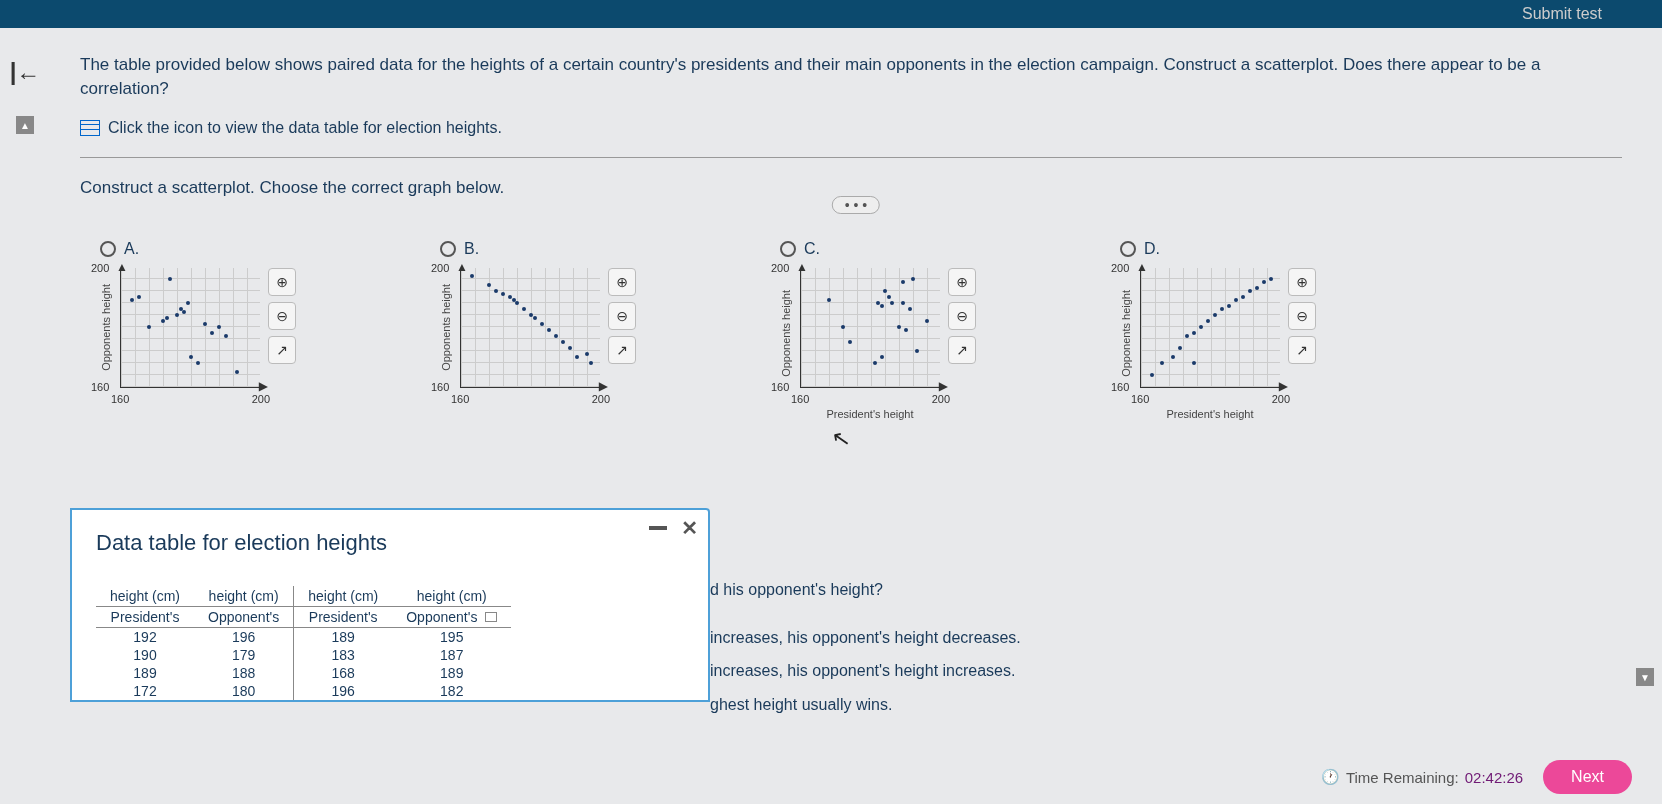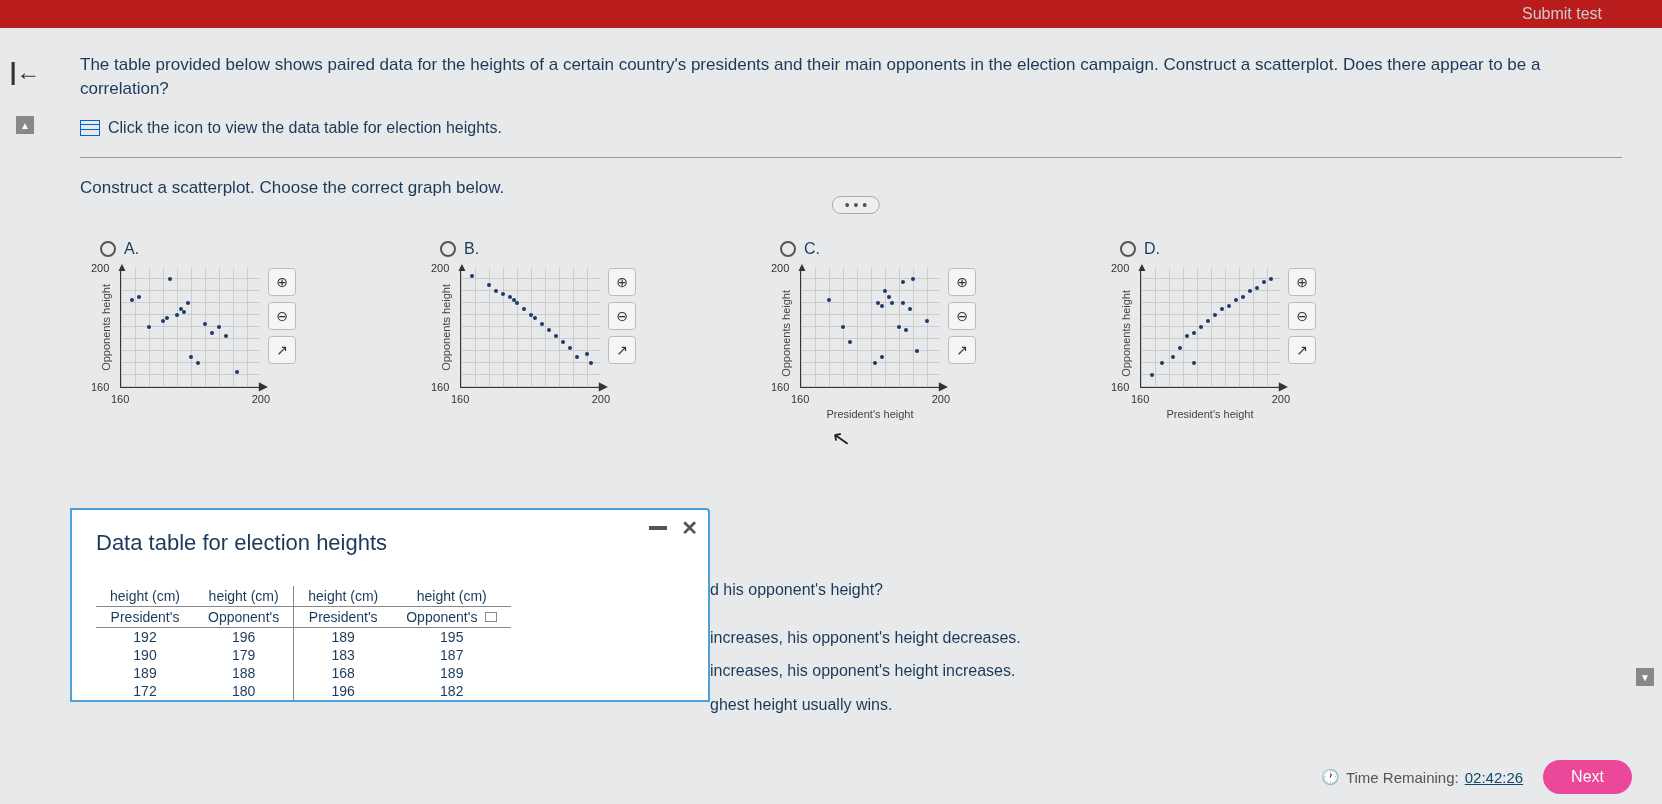--- a/index.html
+++ b/index.html
@@ -5,21 +5,21 @@
   * { box-sizing: border-box; margin: 0; padding: 0; }
   body {
     font-family: Arial, Helvetica, sans-serif;
     background: #e8e9eb;
     width: 1662px;
     height: 804px;
     overflow: hidden;
     position: relative;
   }
   .topbar {
-    background: #b91c1c;
+    background: #0c4a6e;
     color: #ccc;
     height: 28px;
     display: flex;
     justify-content: flex-end;
     align-items: center;
     padding-right: 60px;
     font-size: 16px;
   }
   .main {
     display: flex;
@@ -273,21 +273,21 @@
     align-items: center;
     gap: 20px;
   }
   .timer {
     color: #555;
     font-size: 15px;
     display: flex;
     align-items: center;
     gap: 6px;
   }
-  .timer-val { color: #0c4a6e; text-decoration: underline; }
+  .timer-val { color: #701a75; }
   .next-btn {
     background: #ec4899;
     color: #fff;
     border: none;
     border-radius: 20px;
     padding: 8px 28px;
     font-size: 16px;
     cursor: pointer;
   }
   .scroll-right {

